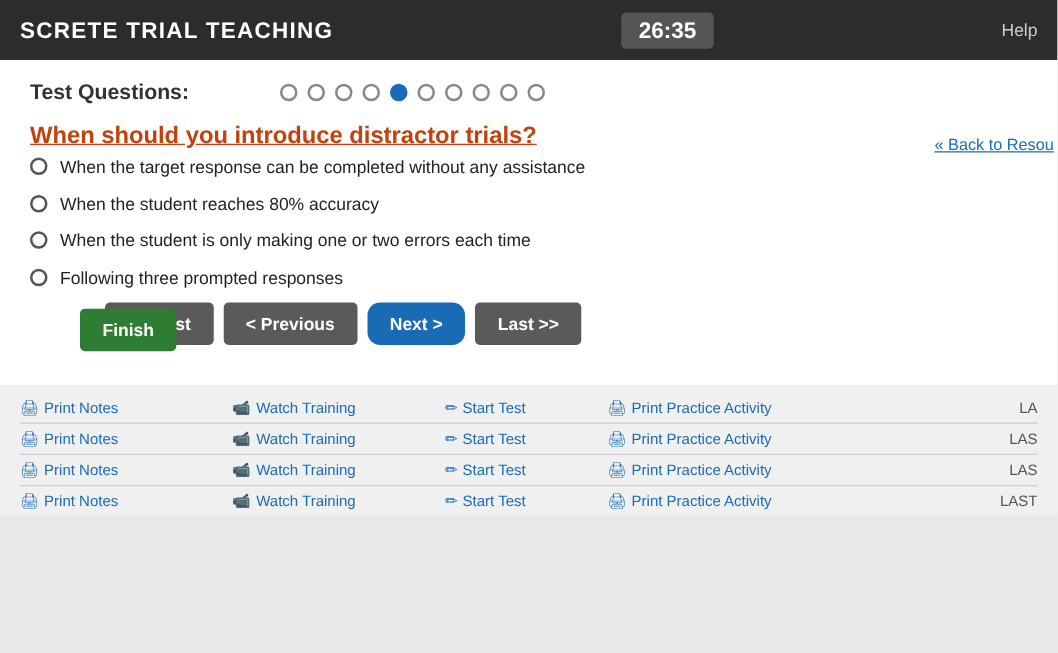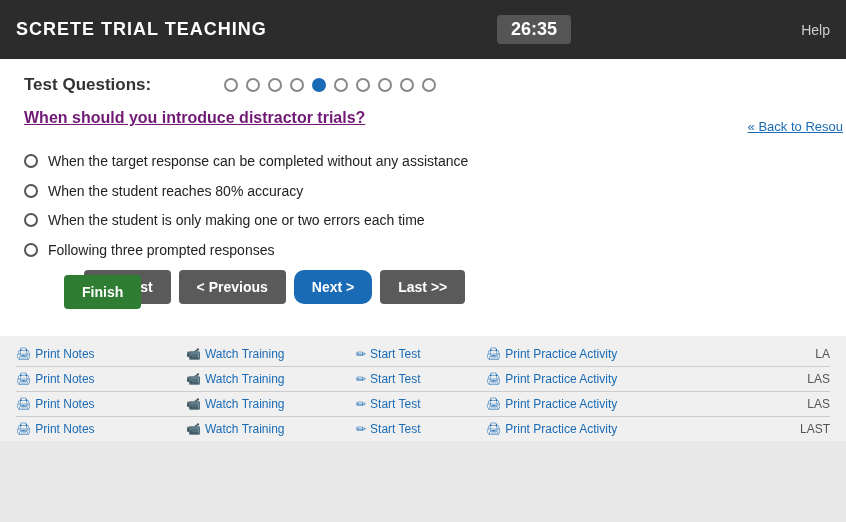--- a/index.html
+++ b/index.html
@@ -13,21 +13,21 @@
     }
 
     
     .header {
       background: #2c2c2c;
       color: white;
       display: flex;
       align-items: center;
       justify-content: space-between;
       padding: 0 16px;
-      height: 59px;
+      height: 48px;
     }
     .header-title {
       font-size: 18px;
       font-weight: bold;
       letter-spacing: 1px;
       color: white;
     }
     .header-timer {
       font-size: 18px;
       font-weight: bold;
@@ -75,24 +75,24 @@
       background: white;
       display: inline-block;
     }
     .dot.filled {
       background: #1a6bb5;
       border-color: #1a6bb5;
     }
 
     
     .question-text {
-      color: #701a75;
-      font-size: 16px;
-      font-weight: bold;
-      margin-bottom: 25px;
+      color: #c2410c;
+      font-size: 19px;
+      font-weight: bold;
+      margin-bottom: 4px;
       text-decoration: underline;
     }
 
     
     .options-list {
       list-style: none;
     }
     .options-list li {
       display: flex;
       align-items: flex-start;

